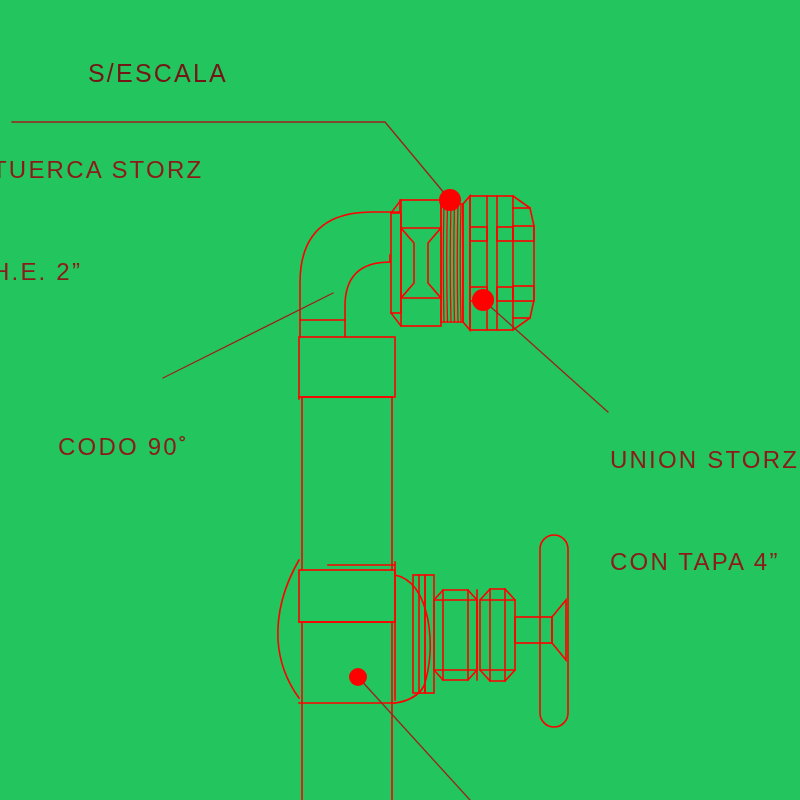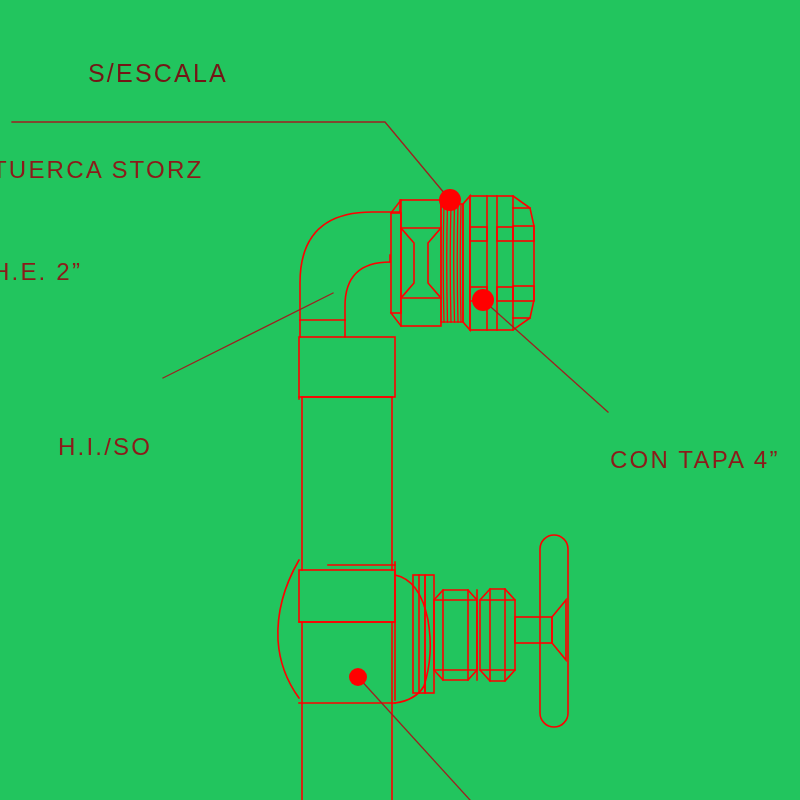--- a/index.html
+++ b/index.html
@@ -200,20 +200,21 @@
   <div class="label" id="lbl-title">
     <span class="label-line">S/ESCALA</span>
   </div>
 
   <div class="label" id="lbl-tuerca">
     <span class="label-line">TUERCA STORZ</span>
     <span class="label-line">H.E. 2”</span>
   </div>
 
   <div class="label" id="lbl-codo">
-    <span class="label-line">H.I./SO</span>
+    <span class="label-line">CODO 90˚</span>
   </div>
 
   <div class="label" id="lbl-union">
+    <span class="label-line">UNION STORZ</span>
     <span class="label-line">CON TAPA 4”</span>
   </div>
 
 </div>
 
 </body></html>

